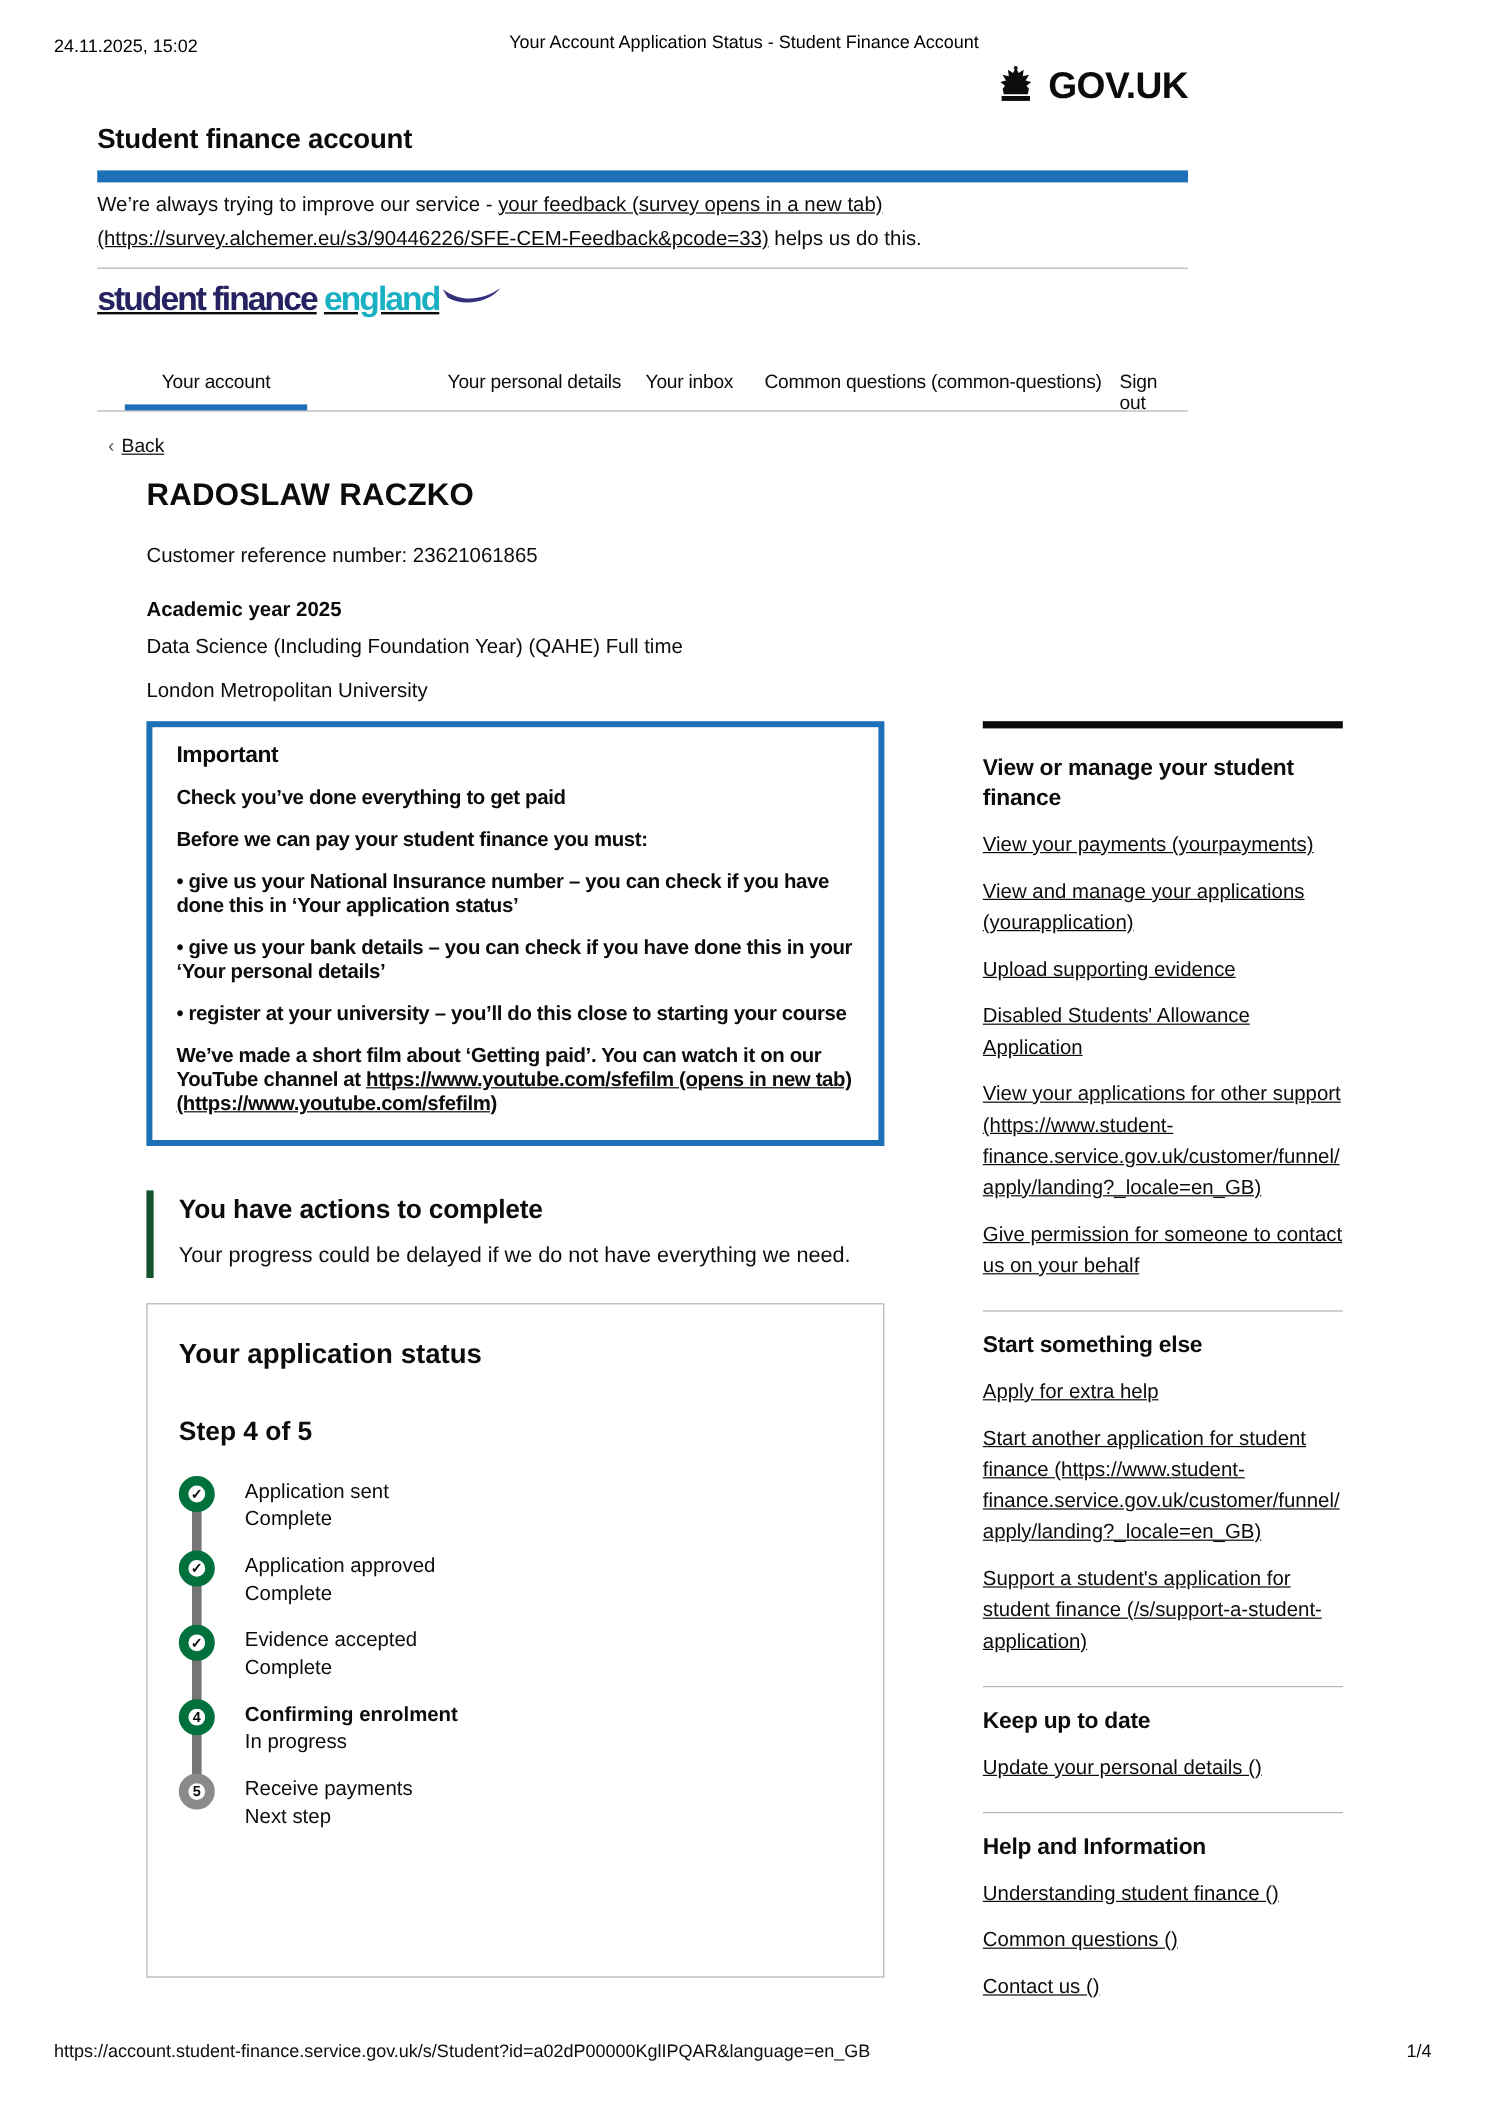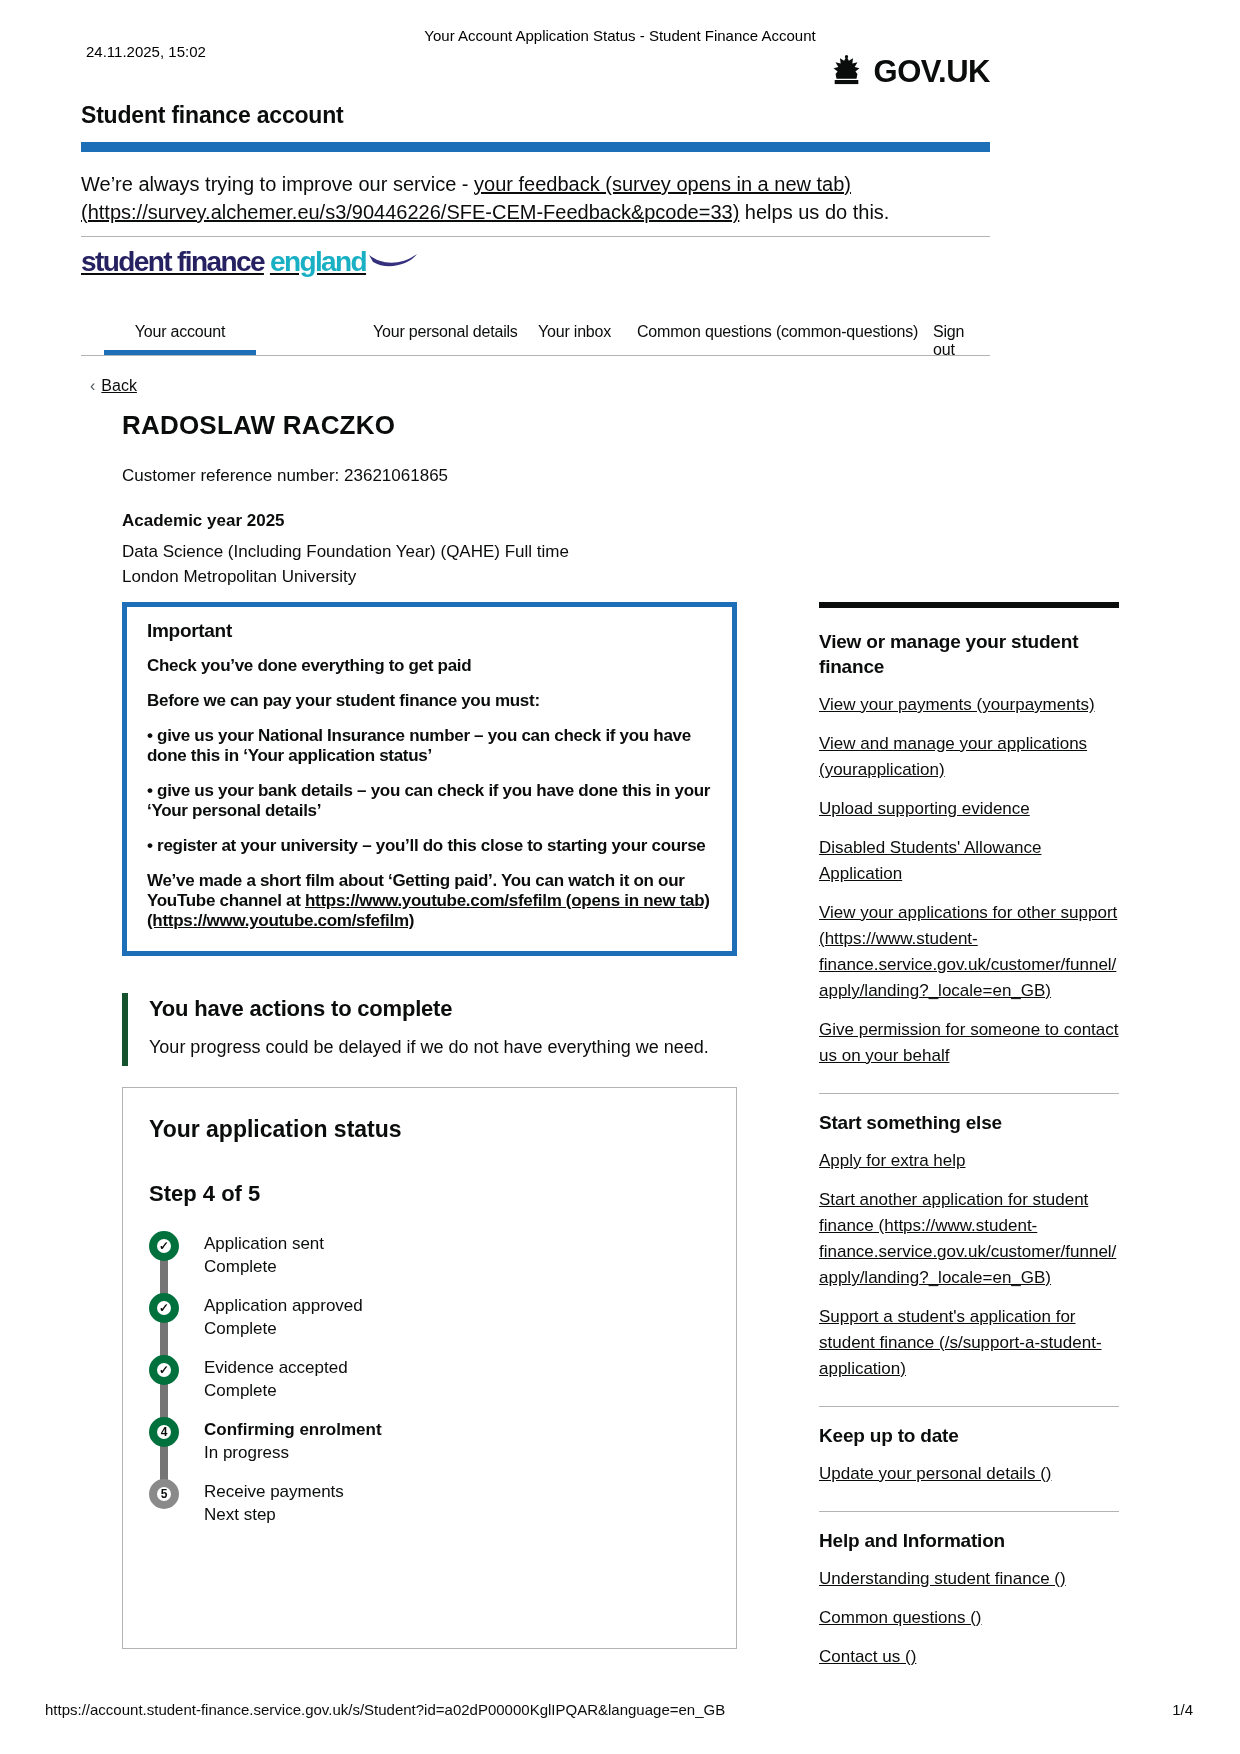--- a/index.html
+++ b/index.html
@@ -2,31 +2,31 @@
 <html><head>
 <meta charset="utf-8">
 <style>
   html,body{margin:0;padding:0;}
   body{
     width:1240px;height:1754px;position:relative;overflow:hidden;
     background:#ffffff;color:#0b0c0c;
     font-family:"Liberation Sans", sans-serif;
   }
   .ph{position:absolute;top:27px;left:0;width:100%;font-size:15px;color:#000;}
-  .ph-date{position:absolute;left:45px;top:16px;margin-left:41px;}
+  .ph-date{position:absolute;left:45px;top:3px;}
   .ph-title{text-align:center;}
 
   .page{position:absolute;top:54px;left:81px;width:909px;}
 
   .govuk-row{display:flex;align-items:center;gap:9px;justify-content:flex-end;}
   .govuk-text{font-size:31px;font-weight:bold;letter-spacing:-0.5px;}
   .service-title{font-size:23px;font-weight:bold;margin-top:12px;letter-spacing:-0.2px;}
   .blue-bar{height:10px;background:#1d70b8;margin-top:13px;}
 
-  .feedback{margin-top:18px;font-size:20px;line-height:28px;}
+  .feedback{margin-top:5px;font-size:17px;line-height:28px;}
   .u{text-decoration:underline;color:#0b0c0c;cursor:pointer;}
   .nowrap{white-space:nowrap;}
 
   hr.divider{border:none;border-top:1px solid #b1b4b6;margin:10px 0 0;}
 
   .sfe-logo{margin-top:9px;display:flex;align-items:center;text-decoration:underline;}
   .sfe-p1{font-size:28px;font-weight:bold;letter-spacing:-1.6px;color:#262262;}
   .sfe-p2{font-size:28px;font-weight:bold;letter-spacing:-1.6px;color:#19b0c4;margin-left:6px;}
   .sfe-swoosh{margin-left:2px;margin-bottom:1px;}
 
@@ -128,21 +128,21 @@
 
   <div class="back-row">
     <span class="back-chev">‹</span><span class="u">Back</span>
   </div>
 
   <div class="content">
     <h1 class="student-name">RADOSLAW RACZKO</h1>
     <div class="cust-ref">Customer reference number: 23621061865</div>
     <div class="acad-year">Academic year 2025</div>
     <div class="course-line">Data Science (Including Foundation Year) (QAHE) Full time</div>
-    <div class="course-line" style="margin-top:0;">London Metropolitan University</div>
+    <div class="course-line" style="margin-top:12px;">London Metropolitan University</div>
 
     <div class="twocol">
       <div class="maincol">
 
         <div class="important">
           <p class="imp-title">Important</p>
           <p>Check you’ve done everything to get paid</p>
           <p>Before we can pay your student finance you must:</p>
           <p>• give us your National Insurance number – you can check if you have done this in ‘Your application status’</p>
           <p>• give us your bank details – you can check if you have done this in your ‘Your personal details’</p>

